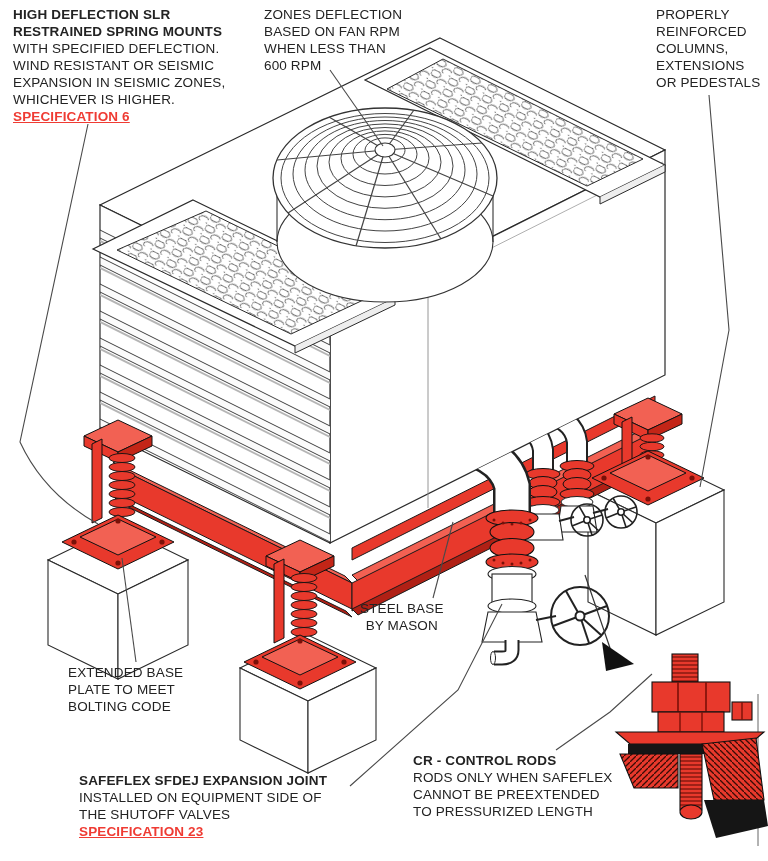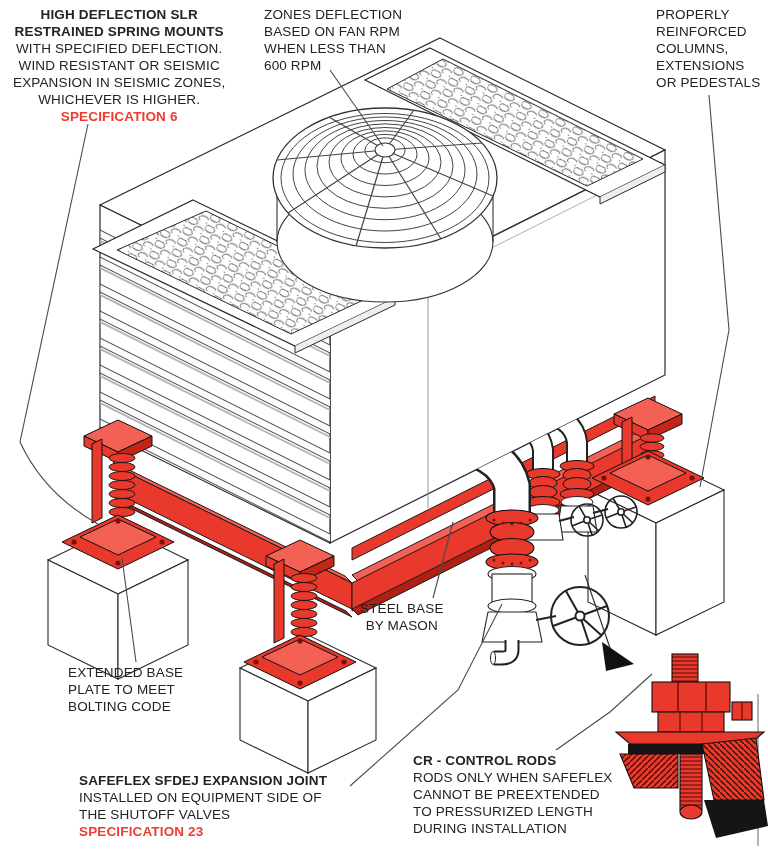--- a/index.html
+++ b/index.html
@@ -2,21 +2,21 @@
 <html><head>
 <meta charset="utf-8">
 <style>
   html,body{margin:0;padding:0;background:#fff;}
   #stage{position:relative;width:768px;height:861px;background:#fff;overflow:hidden;
          font-family:"Liberation Sans",sans-serif;}
   #art{position:absolute;left:0;top:0;}
   .note{position:absolute;font-size:13.5px;line-height:17px;color:#232323;
         letter-spacing:.15px;white-space:nowrap;}
   .note .b{font-weight:bold;}
-  .note .spec{color:#ef3b33;font-weight:bold;}
+  .note .spec{color:#ef3b33;font-weight:bold;text-decoration:underline;}
 </style>
 </head>
 <body>
 
 <div id="stage">
 
 <svg id="art" width="768" height="861" viewBox="0 0 768 861">
   <defs>
     <pattern id="holes" width="19" height="12" patternUnits="userSpaceOnUse" patternTransform="rotate(26.5)">
       <rect width="19" height="12" fill="#ffffff"></rect>
@@ -341,21 +341,21 @@
     <path d="M88,124 L20,442 Q44,494 98,524"></path>
     <path d="M330,70 L383,146"></path>
     <path d="M709,95 L729,330 L700,487"></path>
     <path d="M433,598 L453,522"></path>
     <path d="M136,662 L122,558"></path>
     <path d="M350,786 L458,690 L502,604"></path>
     <path d="M556,750 L610,712 L652,674"></path>
   </g>
 </svg>
 
-  <div class="note" style="left:13px;top:6px;text-align:center;">
+  <div class="note" style="left:13px;top:6px;">
     <div class="b">HIGH DEFLECTION SLR</div>
     <div class="b">RESTRAINED SPRING MOUNTS</div>
     <div>WITH SPECIFIED DEFLECTION.</div>
     <div>WIND RESISTANT OR SEISMIC</div>
     <div>EXPANSION IN SEISMIC ZONES,</div>
     <div>WHICHEVER IS HIGHER.</div>
     <div class="spec">SPECIFICATION 6</div>
   </div>
 
   <div class="note" style="left:264px;top:6px;">
@@ -389,16 +389,15 @@
     <div>INSTALLED ON EQUIPMENT SIDE OF</div>
     <div>THE SHUTOFF VALVES</div>
     <div class="spec">SPECIFICATION 23</div>
   </div>
 
   <div class="note" style="left:413px;top:752px;">
     <div class="b">CR - CONTROL RODS</div>
     <div>RODS ONLY WHEN SAFEFLEX</div>
     <div>CANNOT BE PREEXTENDED</div>
     <div>TO PRESSURIZED LENGTH</div>
-    <div>DURING INSTALLATION</div>
   </div>
 
 </div>
 
 </body></html>

